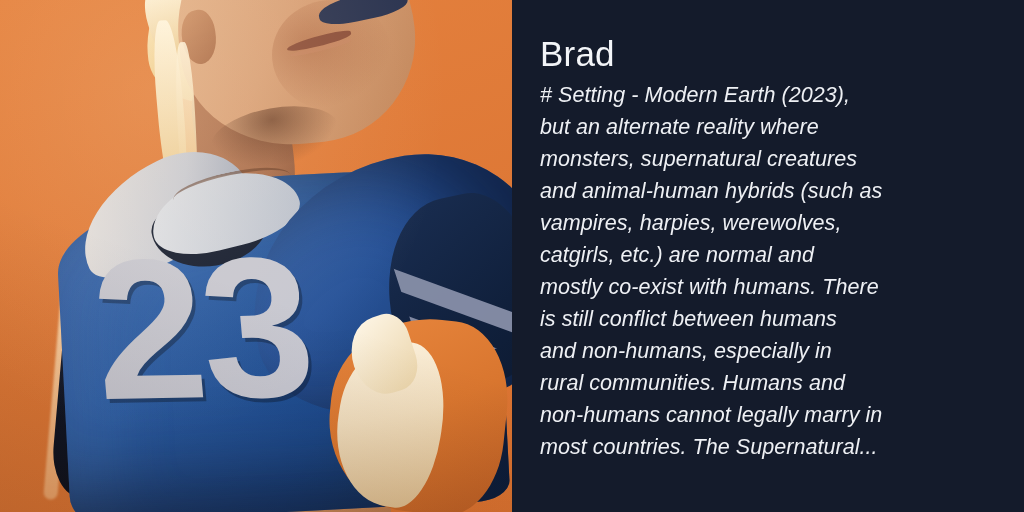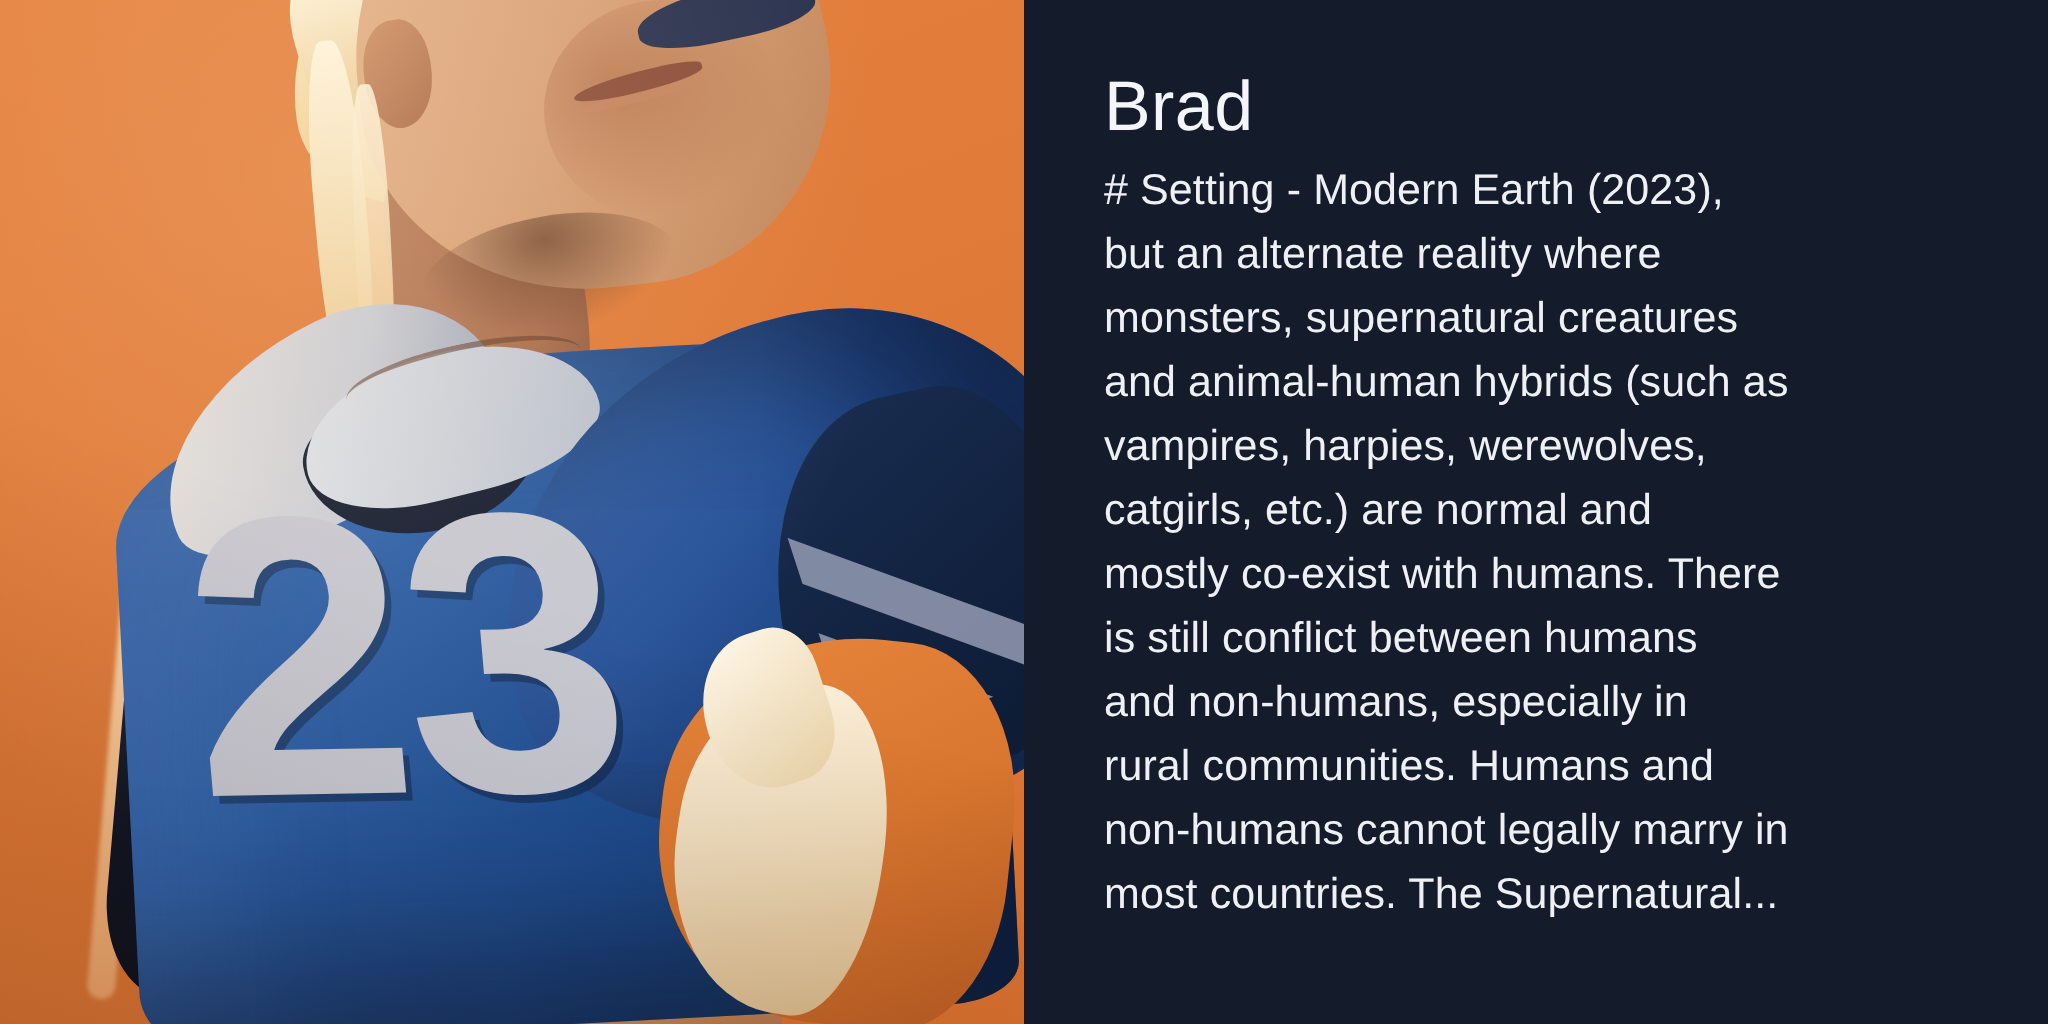--- a/index.html
+++ b/index.html
@@ -323,38 +323,38 @@
   }
 
   
   .info-pane {
     position: relative;
     flex: 1 1 auto;
     height: 452px;
     background: #141b2b;
     padding: 33px 40px 0 28px;
     box-sizing: border-box;
-    margin-left: 12px;
   }
   .char-name {
     margin: 0;
     font-size: 35px;
     font-weight: 400;
     line-height: 42px;
     color: #f3f5f8;
     letter-spacing: .2px;
   }
   .char-desc {
     margin: 4px 0 0 0;
     font-size: 21.5px;
     line-height: 32px;
     color: #eef0f4;
     letter-spacing: .05px;
     max-width: 400px;
     white-space: pre-line;
+    font-style: italic;
   }
 </style>
 </head>
 <body>
 
 <div class="card">
 
   <div class="art-pane">
     <div class="art-stage">
       <div class="bg-orange"></div>

